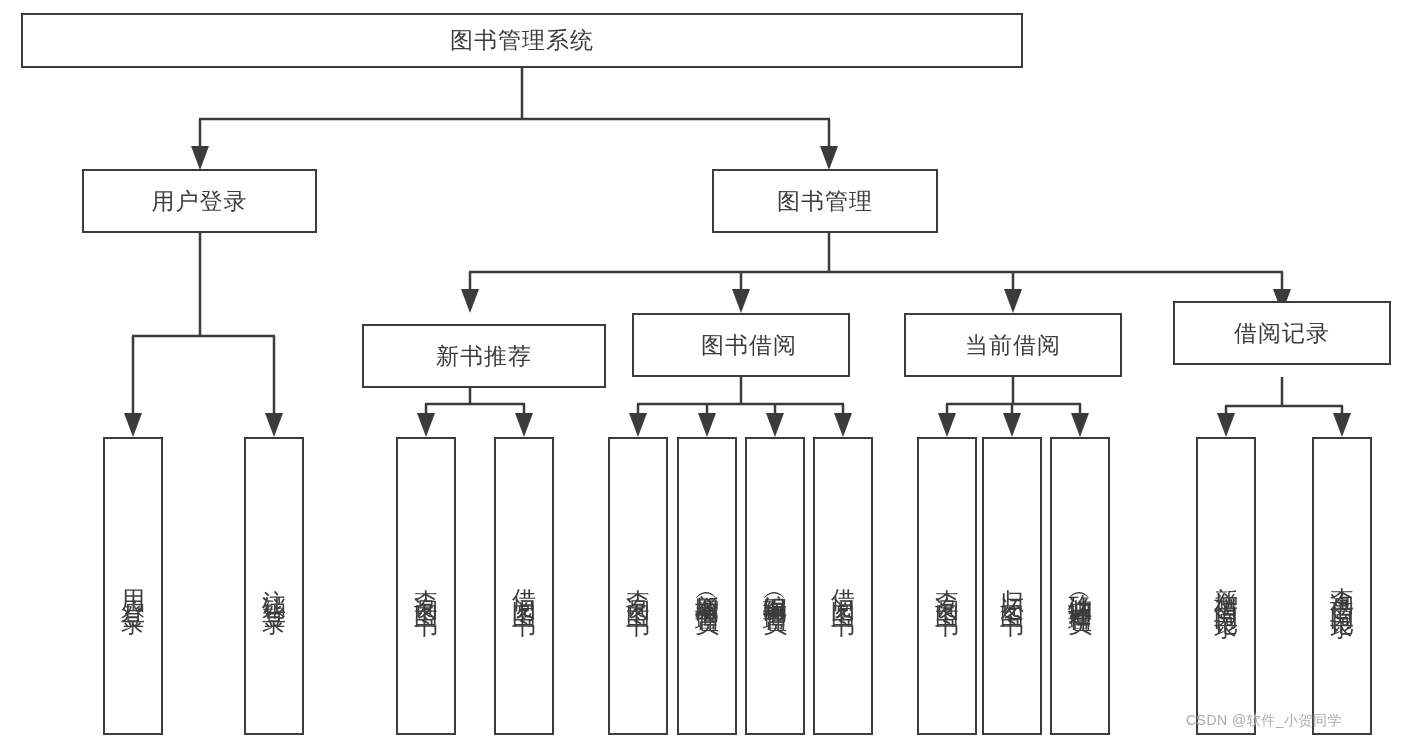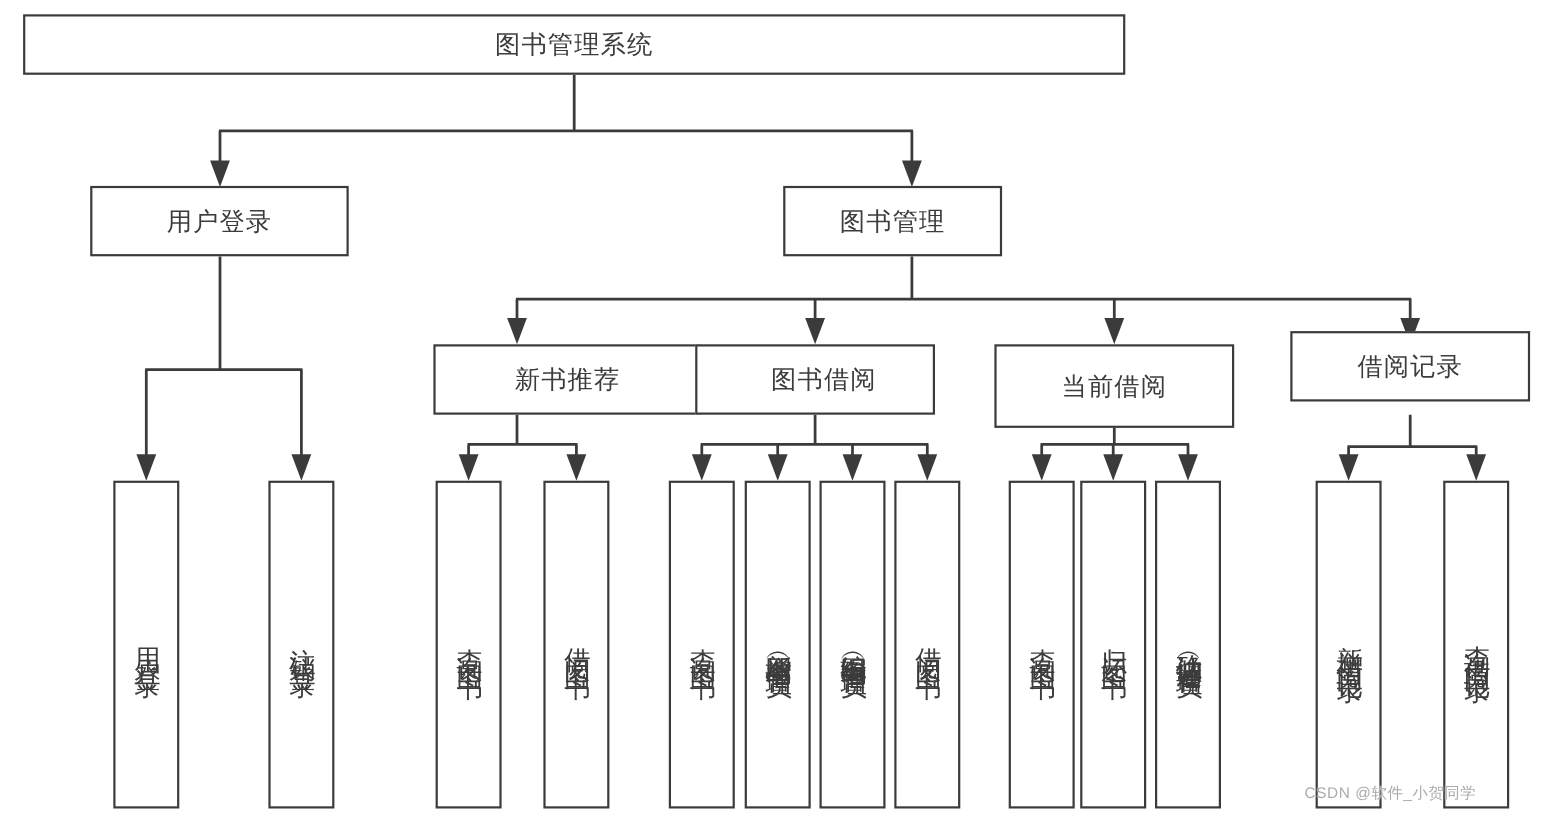--- a/index.html
+++ b/index.html
@@ -87,31 +87,31 @@
     </g>
   </svg>
 
   <div class="box hbox" style="left:21px; top:13px; width:1002px; height:55px;">
     <span>图书管理系统</span>
   </div>
 
   <div class="box hbox" style="left:82px; top:169px; width:235px; height:64px;">
     <span>用户登录</span>
   </div>
-  <div class="box hbox" style="left:712px; top:169px; width:199px; height:64px;">
+  <div class="box hbox" style="left:712px; top:169px; width:226px; height:64px;">
     <span>图书管理</span>
   </div>
 
-  <div class="box hbox" style="left:362px; top:313px; width:244px; height:64px;margin-left:32px;">
+  <div class="box hbox" style="left:362px; top:324px; width:244px; height:64px;">
     <span>新书推荐</span>
   </div>
   <div class="box hbox" style="left:632px; top:313px; width:218px; height:64px;padding-left:16px;">
     <span>图书借阅</span>
   </div>
-  <div class="box hbox" style="left:904px; top:313px; width:218px; height:76px;justify-content:center;">
+  <div class="box hbox" style="left:904px; top:313px; width:218px; height:64px;justify-content:center;">
     <span>当前借阅</span>
   </div>
   <div class="box hbox" style="left:1173px; top:301px; width:218px; height:64px;">
     <span>借阅记录</span>
   </div>
 
   <div class="box vbox" style="left:103px; top:437px; width:60px; height:298px;">
     <span class="vtext ls4">用户登录</span>
   </div>
   <div class="box vbox" style="left:244px; top:437px; width:60px; height:298px;">

